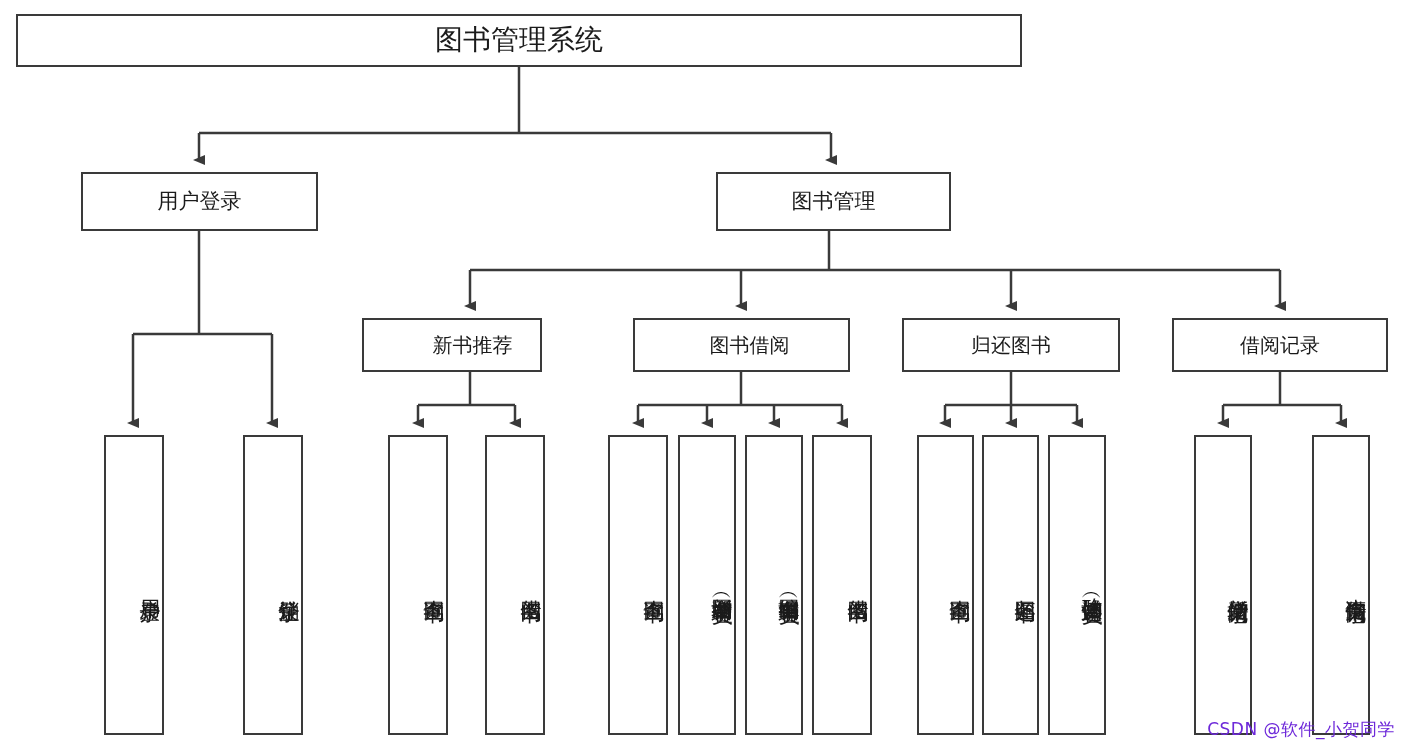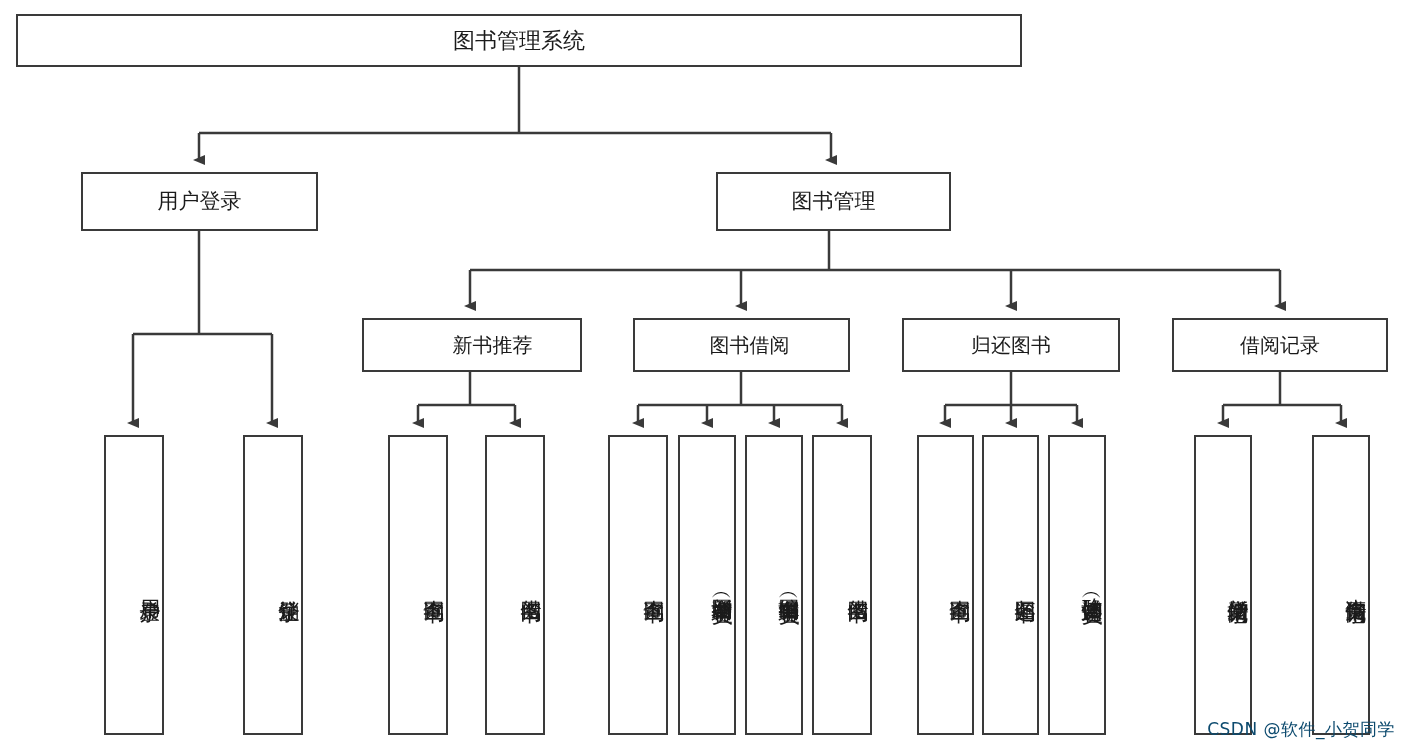--- a/index.html
+++ b/index.html
@@ -23,21 +23,21 @@
     border: 2px solid #3a3a3a;
     background: #ffffff;
     display: flex;
     align-items: center;
     justify-content: center;
     color: #1b1b1b;
     text-align: center;
     line-height: 1.15;
   }
   .node.root {
-    font-size: 22px;
+    font-size: 28px;
     align-items: center;
   }
   .node.lvl2 {
     font-size: 21px;
   }
   .node.lvl3 {
     font-size: 20px;
   }
   .node.leaf {
     font-size: 21px;
@@ -60,21 +60,21 @@
     top: 0;
     width: 1405px;
     height: 747px;
     pointer-events: none;
   }
   .watermark {
     position: absolute;
     right: 10px;
     bottom: 6px;
     font-size: 17px;
-    color: #0c4a6e;
+    color: #6d28d9;
     white-space: nowrap;
     letter-spacing: 0.5px;
   }
 </style>
 </head>
 <body>
 
 <div id="canvas">
 
   <svg class="links" viewBox="0 0 1405 747">
@@ -131,21 +131,21 @@
     <span>图书管理系统</span>
   </div>
 
   <div class="node lvl2" style="left:81px;top:172px;width:237px;height:59px;">
     <span>用户登录</span>
   </div>
   <div class="node lvl2" style="left:716px;top:172px;width:235px;height:59px;">
     <span>图书管理</span>
   </div>
 
-  <div class="node lvl3" style="left:362px;top:318px;width:220px;height:54px;padding-left:41px;">
+  <div class="node lvl3" style="left:362px;top:318px;width:180px;height:54px;padding-left:41px;">
     <span>新书推荐</span>
   </div>
   <div class="node lvl3" style="left:633px;top:318px;width:217px;height:54px;padding-left:16px;">
     <span>图书借阅</span>
   </div>
   <div class="node lvl3" style="left:902px;top:318px;width:218px;height:54px;">
     <span>归还图书</span>
   </div>
   <div class="node lvl3" style="left:1172px;top:318px;width:216px;height:54px;">
     <span>借阅记录</span>

